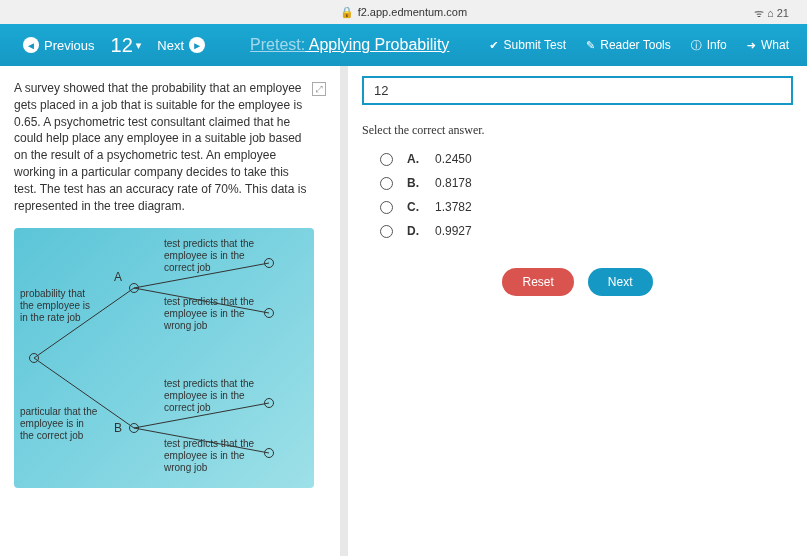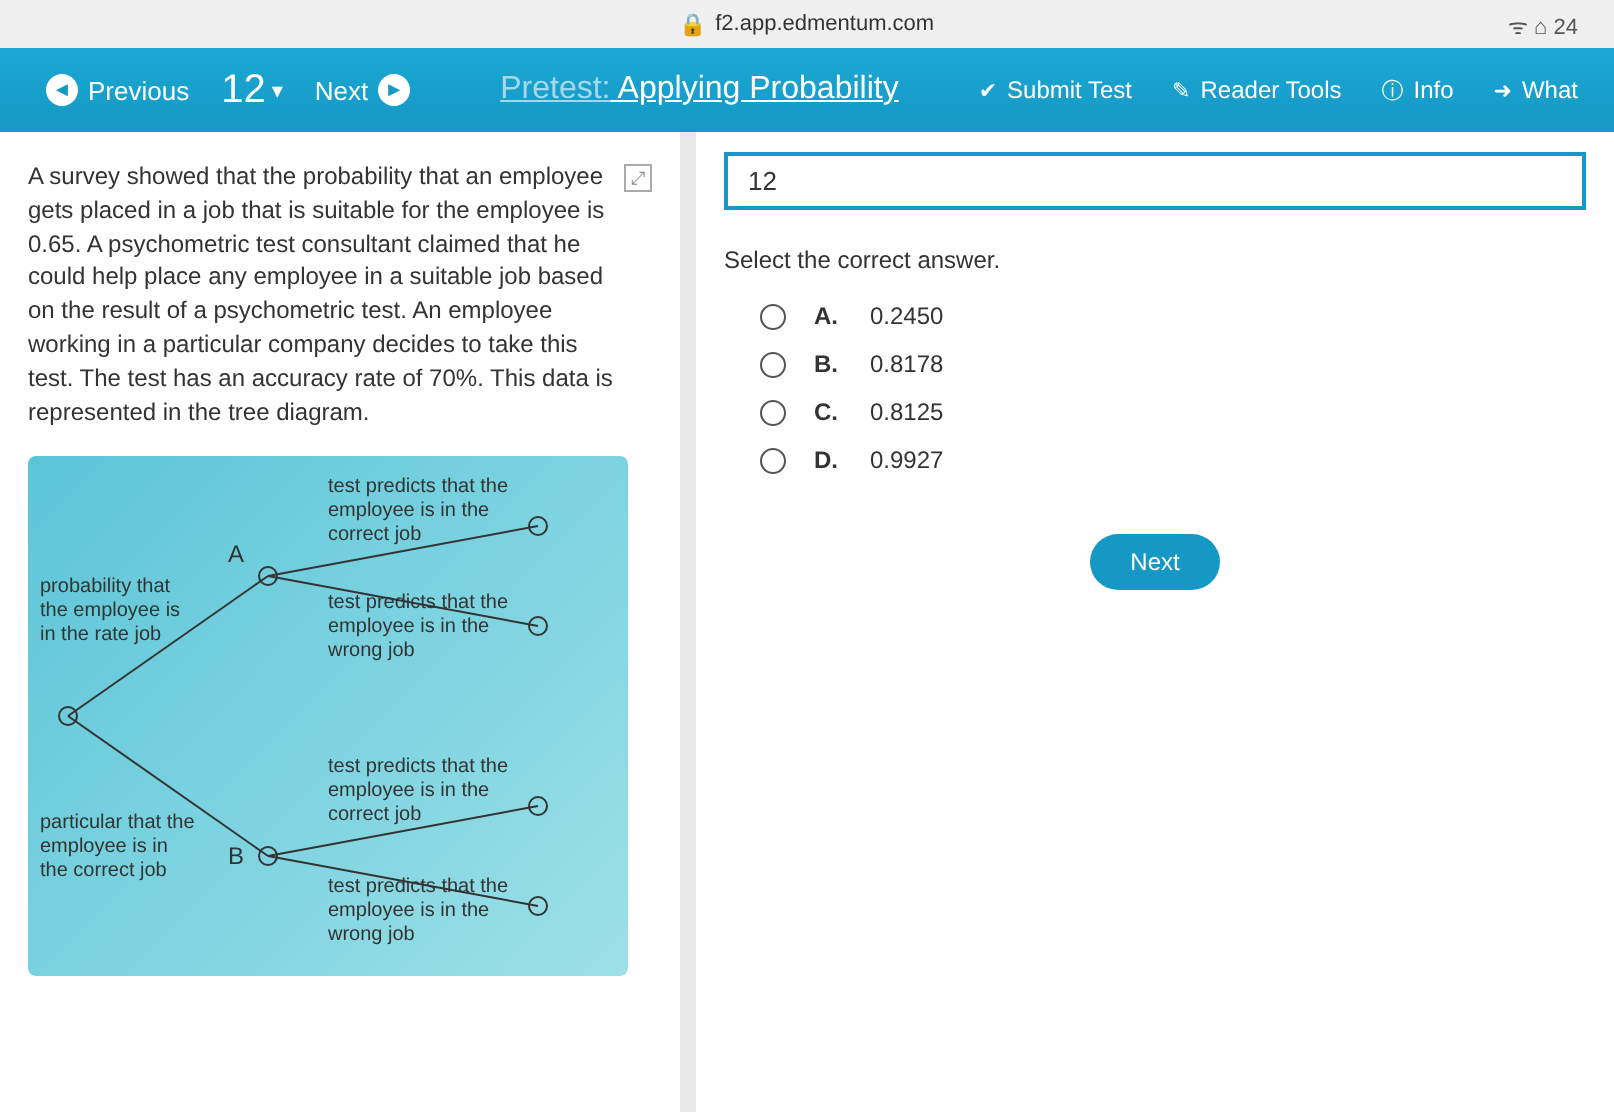--- a/index.html
+++ b/index.html
@@ -65,40 +65,40 @@
   color: #333;
 }
 .qnum-box {
   border: 2px solid #1698c4;
   padding: 5px 10px;
   font-size: 13px;
   margin-bottom: 18px;
   display: inline-block;
   width: 100%;
 }
-.instr { margin-bottom: 14px; }
+.instr { margin-bottom: 14px; font-family: Liberation Serif, serif; }
 .stem { margin-bottom: 16px; line-height: 1.4; }
 .choices { margin-left: 18px; }
 .choice { display: flex; align-items: center; margin-bottom: 10px; cursor: pointer; }
 .choice .radio { width: 13px; height: 13px; border: 1.5px solid #555; border-radius: 50%; margin-right: 14px; flex-shrink: 0; }
 .choice .lett { font-weight: bold; margin-right: 12px; width: 16px; }
 .choice .val { }
 
 .btn-row { display: flex; justify-content: center; margin-top: 30px; gap: 14px; }
 .btn { padding: 7px 20px; border-radius: 16px; color: #fff; font-size: 12px; cursor: pointer; border: none; }
 .btn.reset { background: #d9534f; }
 .btn.next { background: #1698c4; }
 </style>
 </head>
 <body>
 
 <div class="browser-bar">
   <span class="lock">🔒</span>
   <span>f2.app.edmentum.com</span>
-  <span class="wifi">ᯤ ⌂ <span>24</span></span>
+  <span class="wifi">ᯤ ⌂ <span>21</span></span>
 </div>
 
 <div class="header">
   <div class="nav-btn">
     <span class="circ">◄</span>
     <span>Previous</span>
   </div>
   <div class="qnum">
     <span>12</span>
     <span class="chev">▾</span>
@@ -175,25 +175,26 @@
         <span class="val">0.2450</span>
       </div>
       <div class="choice">
         <span class="radio"></span>
         <span class="lett">B.</span>
         <span class="val">0.8178</span>
       </div>
       <div class="choice">
         <span class="radio"></span>
         <span class="lett">C.</span>
-        <span class="val">0.8125</span>
+        <span class="val">1.3782</span>
       </div>
       <div class="choice">
         <span class="radio"></span>
         <span class="lett">D.</span>
         <span class="val">0.9927</span>
       </div>
     </div>
     <div class="btn-row">
+      <button class="btn reset">Reset</button>
       <button class="btn next">Next</button>
     </div>
   </div>
 </div>
 
 </body></html>

